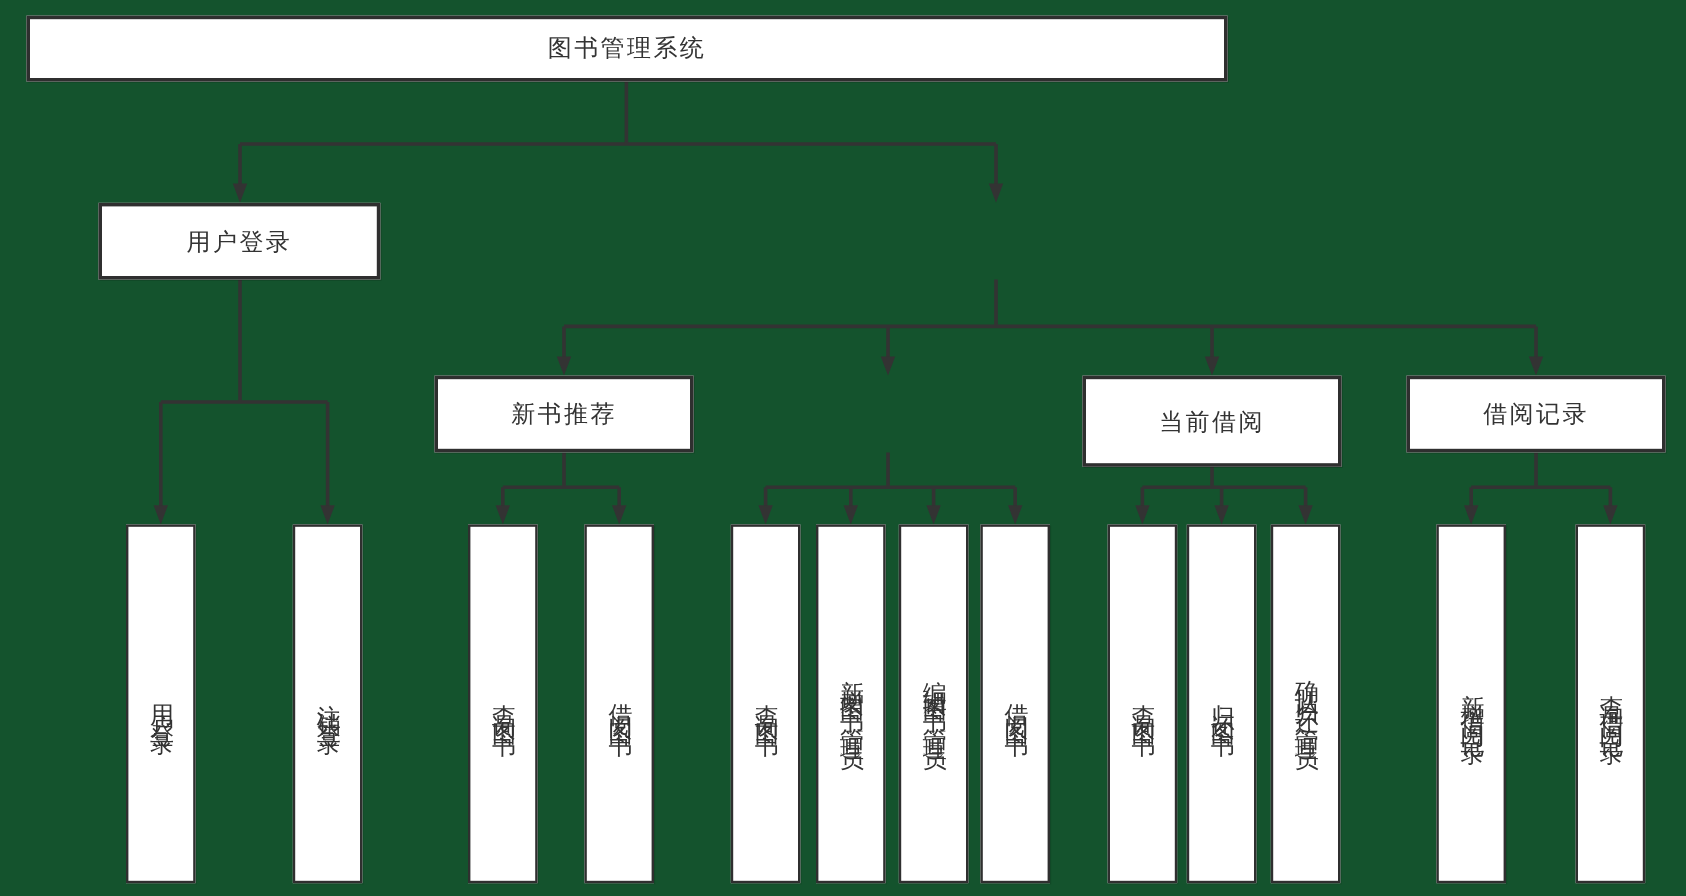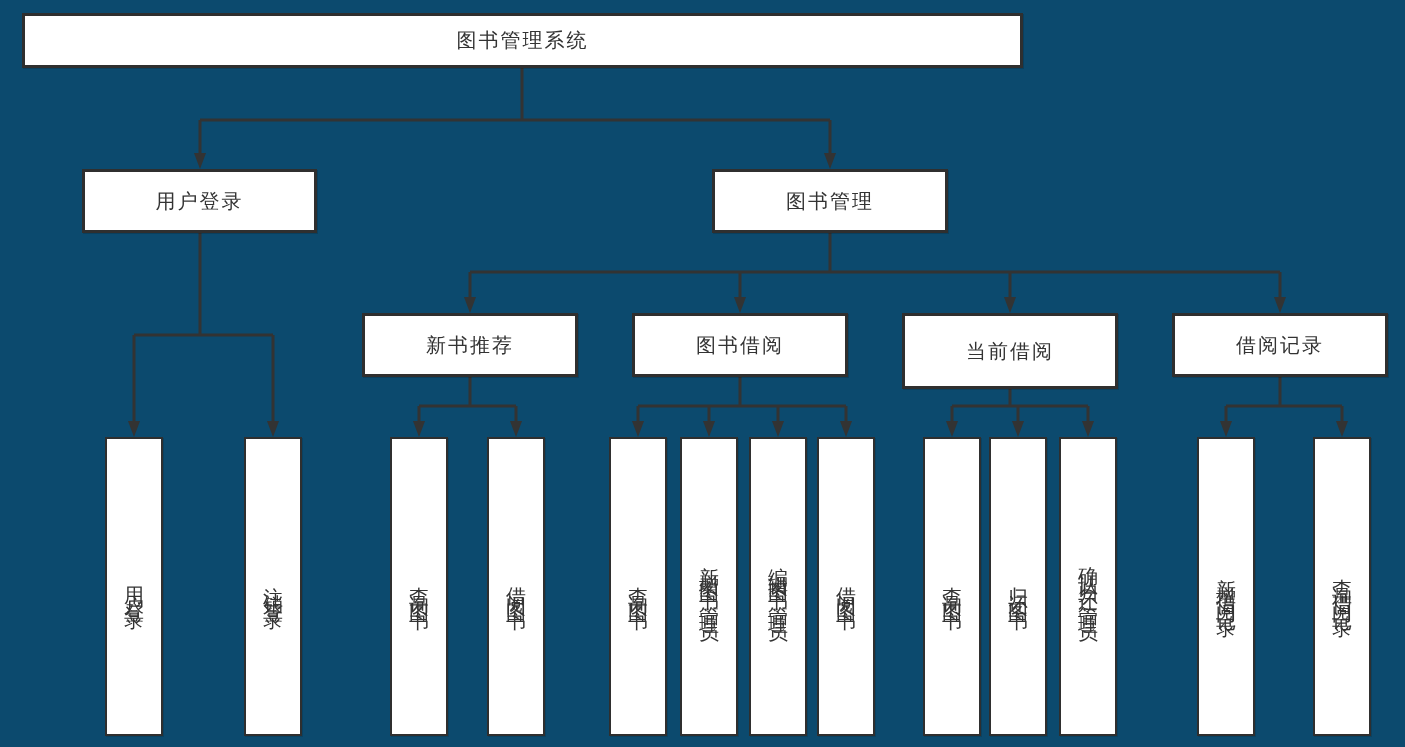--- a/index.html
+++ b/index.html
@@ -1,20 +1,20 @@
 <!DOCTYPE html>
 <html><head>
 <meta charset="utf-8">
 <style>
   html, body { margin: 0; padding: 0; background: #ffffff; }
   .stage {
     position: relative;
     width: 1405px;
     height: 747px;
-    background: #0c4a6e;
+    background: #14532d;
     font-family: "Liberation Sans", sans-serif;
     color: #333333;
     overflow: hidden;
   }
   .connectors {
     position: absolute;
     left: 0; top: 0;
     width: 1405px; height: 747px;
   }
   .box {
@@ -93,24 +93,22 @@
       <polygon points="1012,421 1024,421 1018,437"></polygon>
       <polygon points="1082,421 1094,421 1088,437"></polygon>
       <polygon points="1220,421 1232,421 1226,437"></polygon>
       <polygon points="1336,421 1348,421 1342,437"></polygon>
     </g>
   </svg>
 
   <div class="box" style="left:22px; top:13px; width:1001px; height:55px;">图书管理系统</div>
 
   <div class="box" style="left:82px; top:169px; width:235px; height:64px;">用户登录</div>
-  <div class="box" style="left:712px; top:169px; width:236px; height:64px;">图书管理</div>
 
   <div class="box" style="left:362px; top:313px; width:216px; height:64px;">新书推荐</div>
-  <div class="box" style="left:632px; top:313px; width:216px; height:64px;">图书借阅</div>
   <div class="box" style="left:902px; top:313px; width:216px; height:76px;">当前借阅</div>
   <div class="box" style="left:1172px; top:313px; width:216px; height:64px;">借阅记录</div>
 
   <div class="leaf" style="left:105px;">用户登录</div>
   <div class="leaf" style="left:244px;">注销登录</div>
 
   <div class="leaf" style="left:390px;">查询图书</div>
   <div class="leaf" style="left:487px;">借阅图书</div>
 
   <div class="leaf" style="left:609px;">查询图书</div>

